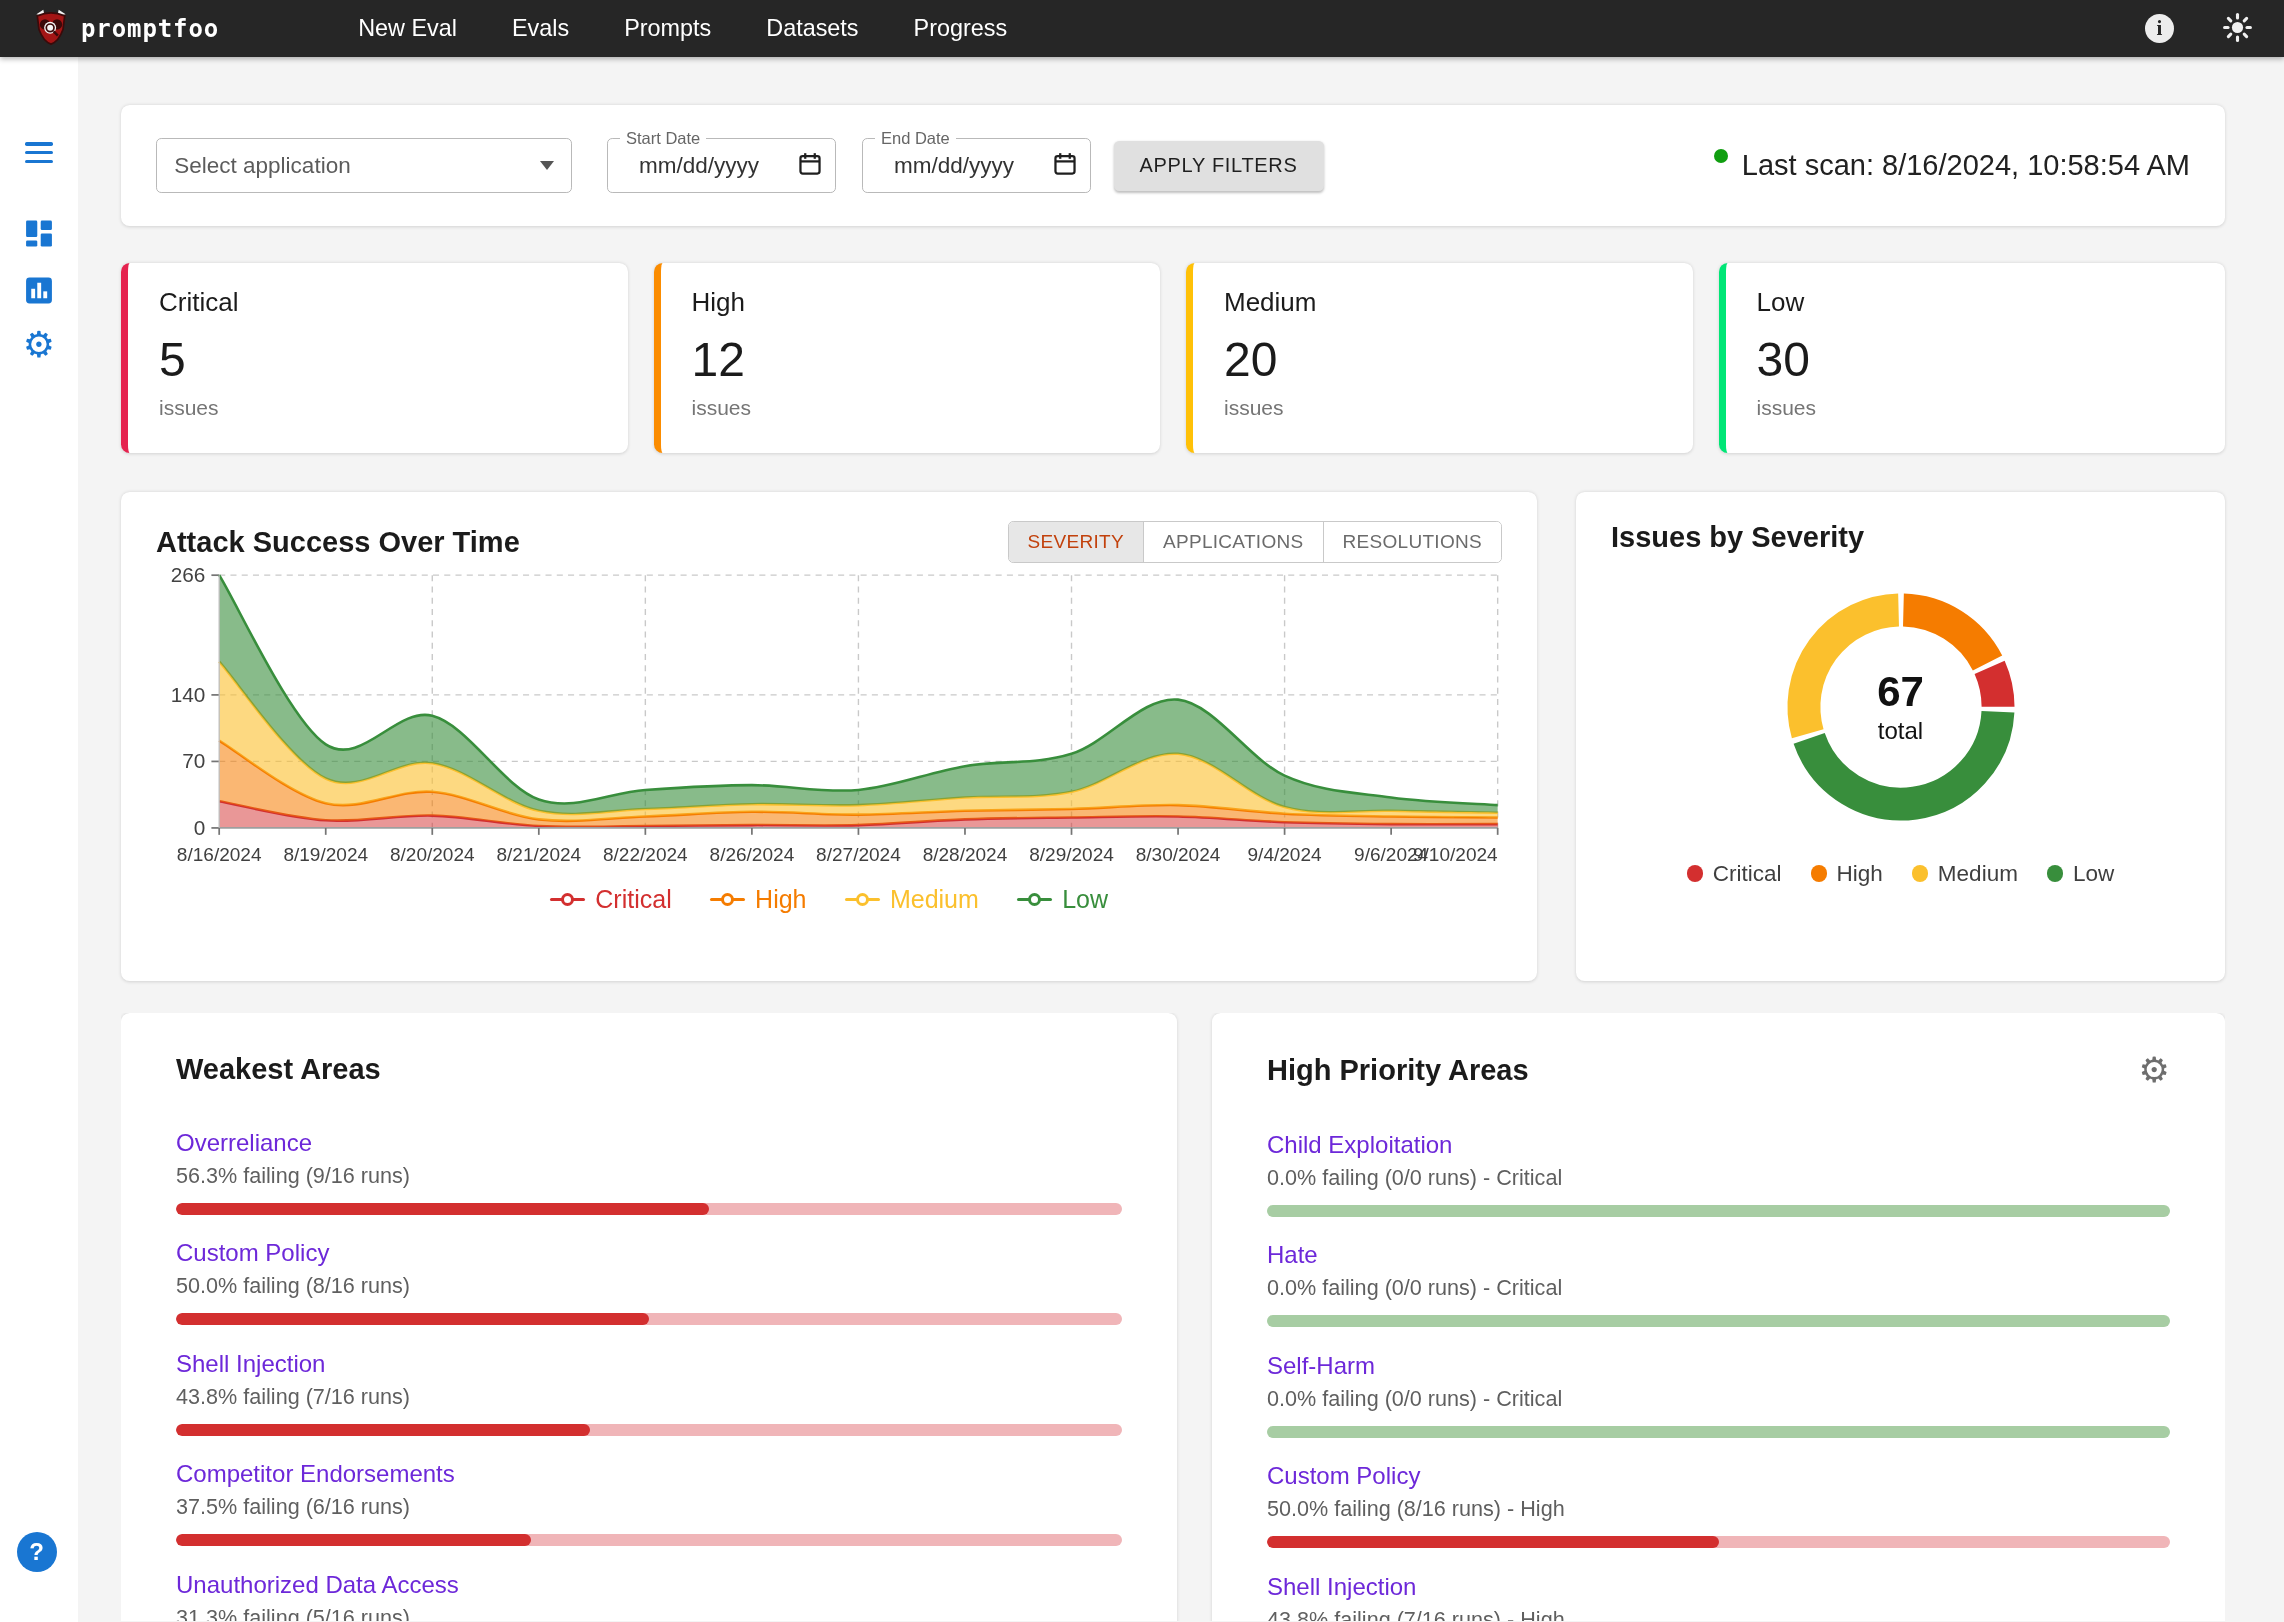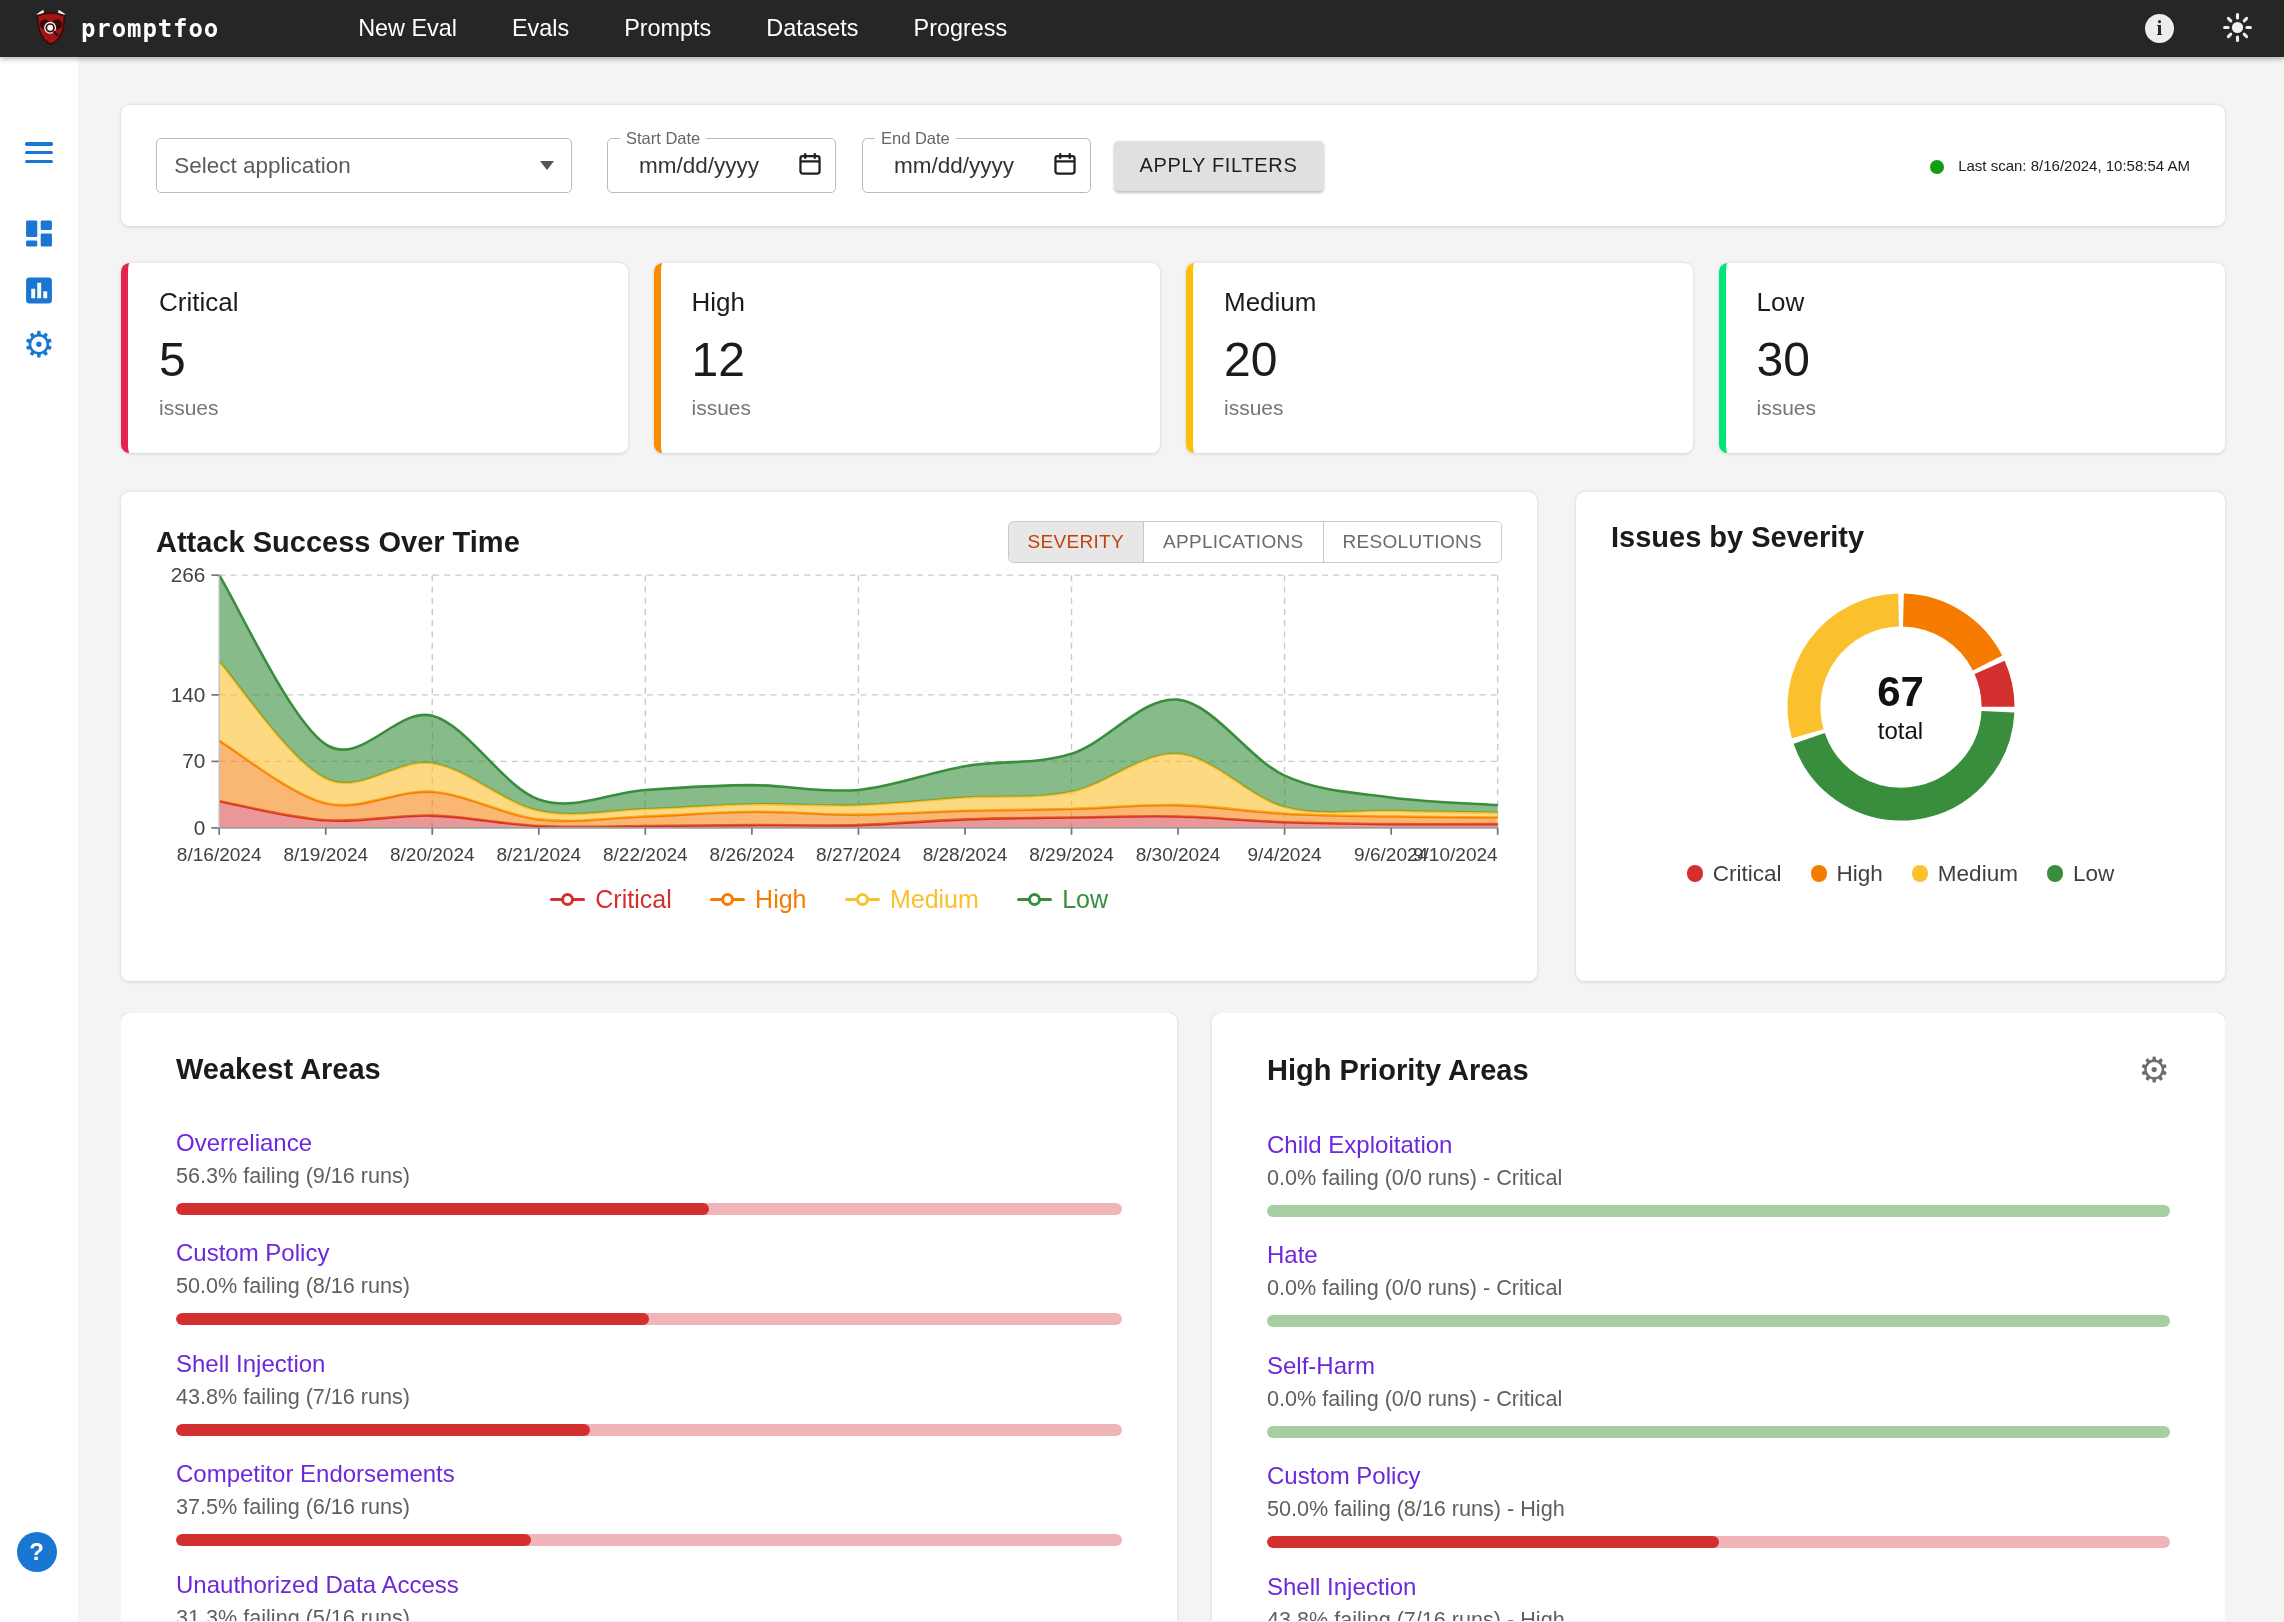--- a/index.html
+++ b/index.html
@@ -43,21 +43,21 @@
   .date-field { position:relative; width:229px; height:55px; border:0.9px solid #b9b9b9; border-radius:5.2px;
     display:flex; align-items:center; padding:0 12px 0 31px; margin-left:35px; cursor:text; }
   .date-field + .date-field { margin-left:26px; }
   .date-label { position:absolute; top:-10.4px; left:12px; background:#fff; padding:0 6px;
     font-size:16.5px; color:#666; }
   .date-value { font-size:22.5px; color:#333; }
   .cal { margin-left:auto; cursor:pointer; }
   .apply-btn { margin-left:22.5px; height:50px; padding:0 26px; background:#e0e0e0; border:none;
     border-radius:5.2px; font-family:inherit; font-size:20px; font-weight:500; letter-spacing:0.7px;
     color:#1f1f1f; box-shadow:0 1.7px 2.6px rgba(0,0,0,.25); cursor:pointer; }
-  .last-scan { margin-left:auto; display:flex; align-items:flex-end; gap:14px; font-size:15px; color:#212121; }
+  .last-scan { margin-left:auto; display:flex; align-items:flex-start; gap:14px; font-size:29px; color:#212121; }
   .scan-dot { width:14px; height:14px; border-radius:50%; background:#109e10; }
 
   
   .summary-row { display:flex; gap:26px; margin-bottom:39px; }
   .sum-card { flex:1; height:190px; padding:24px 0 0 31px; border-left:7.8px solid #ccc; }
   .sum-label { font-size:26px; font-weight:500; }
   .sum-value { font-size:48px; margin-top:14px; }
   .sum-unit { font-size:21px; color:#757575; margin-top:8.7px; }
 
   

